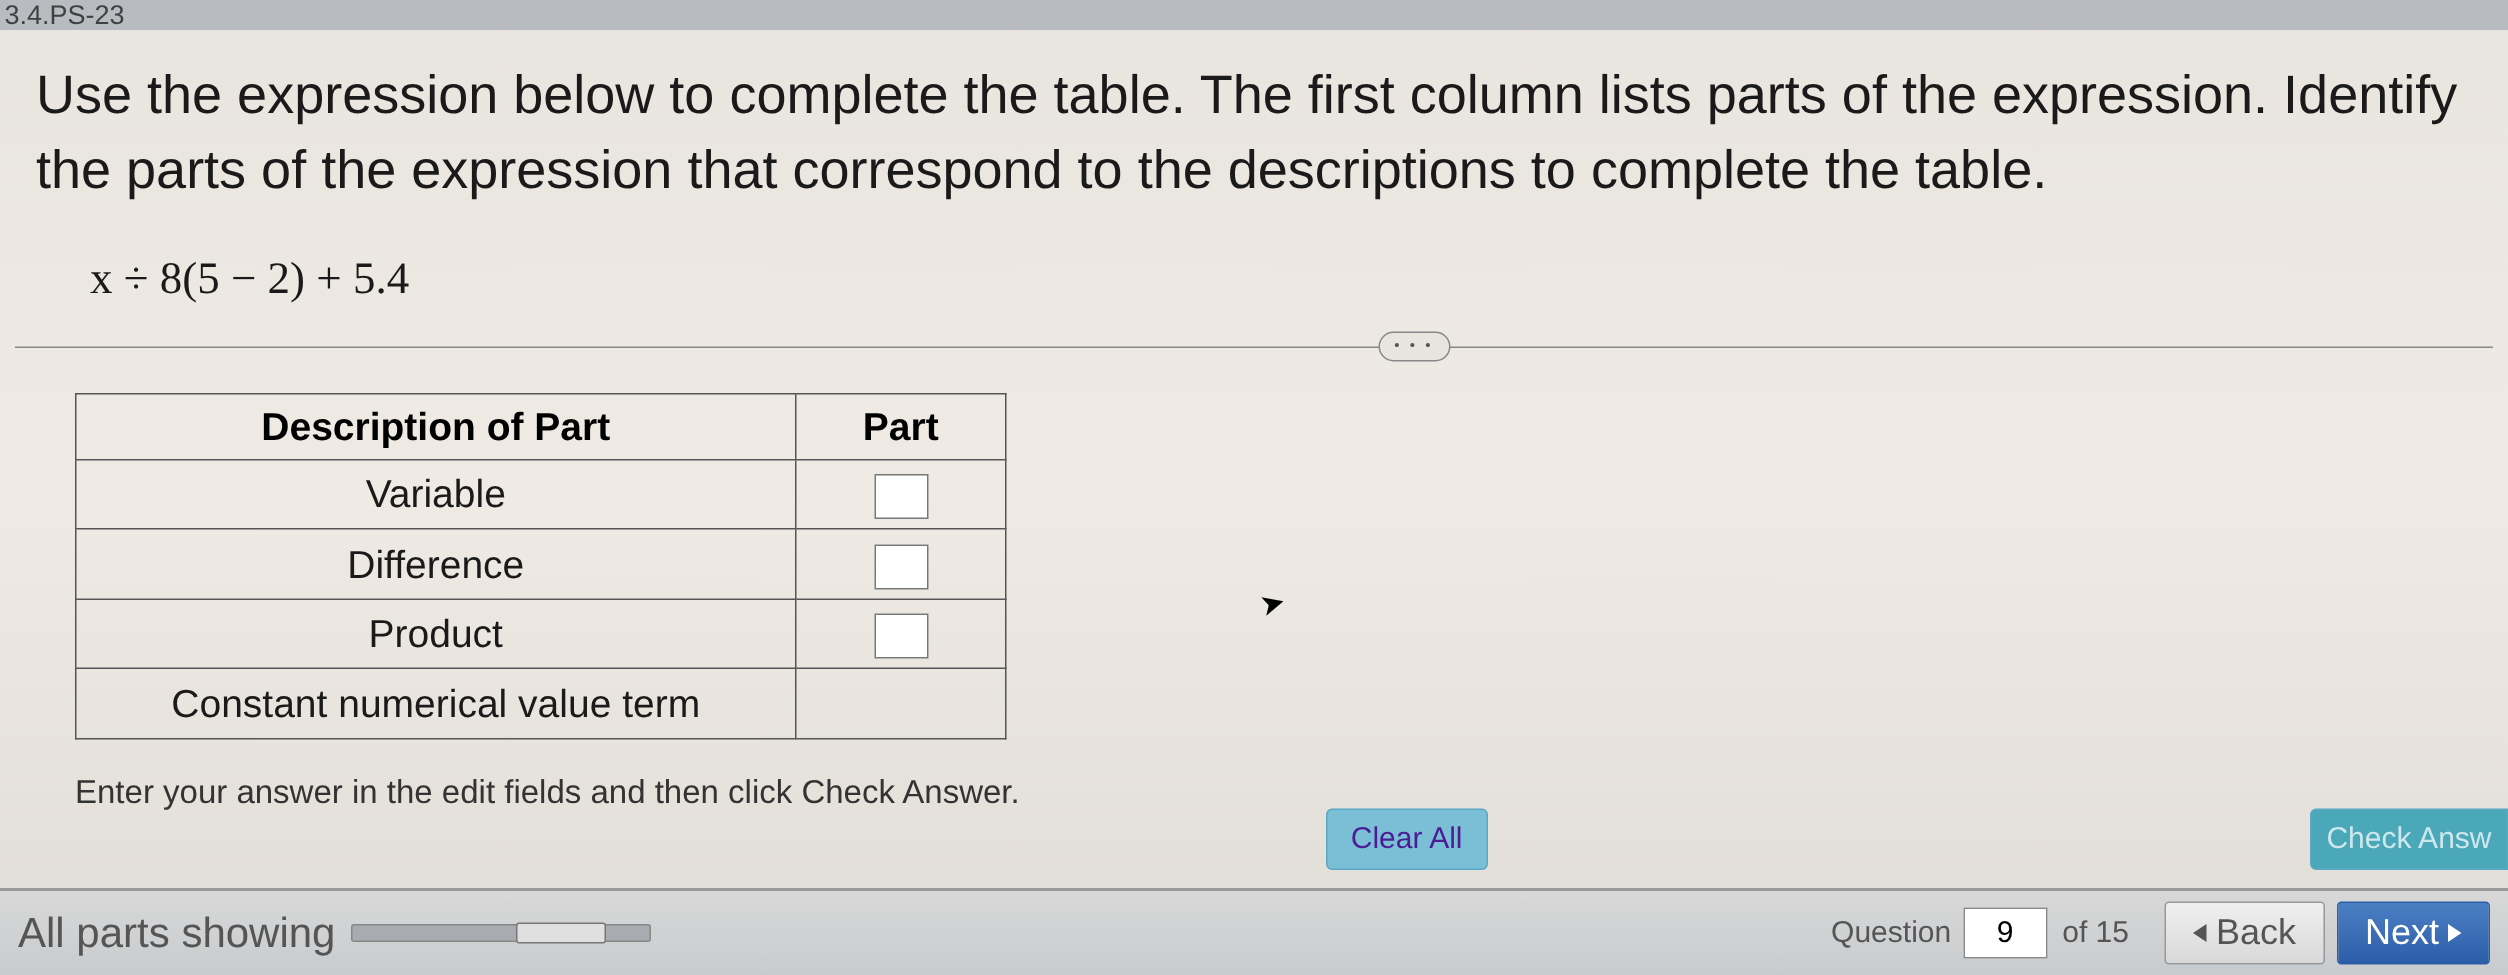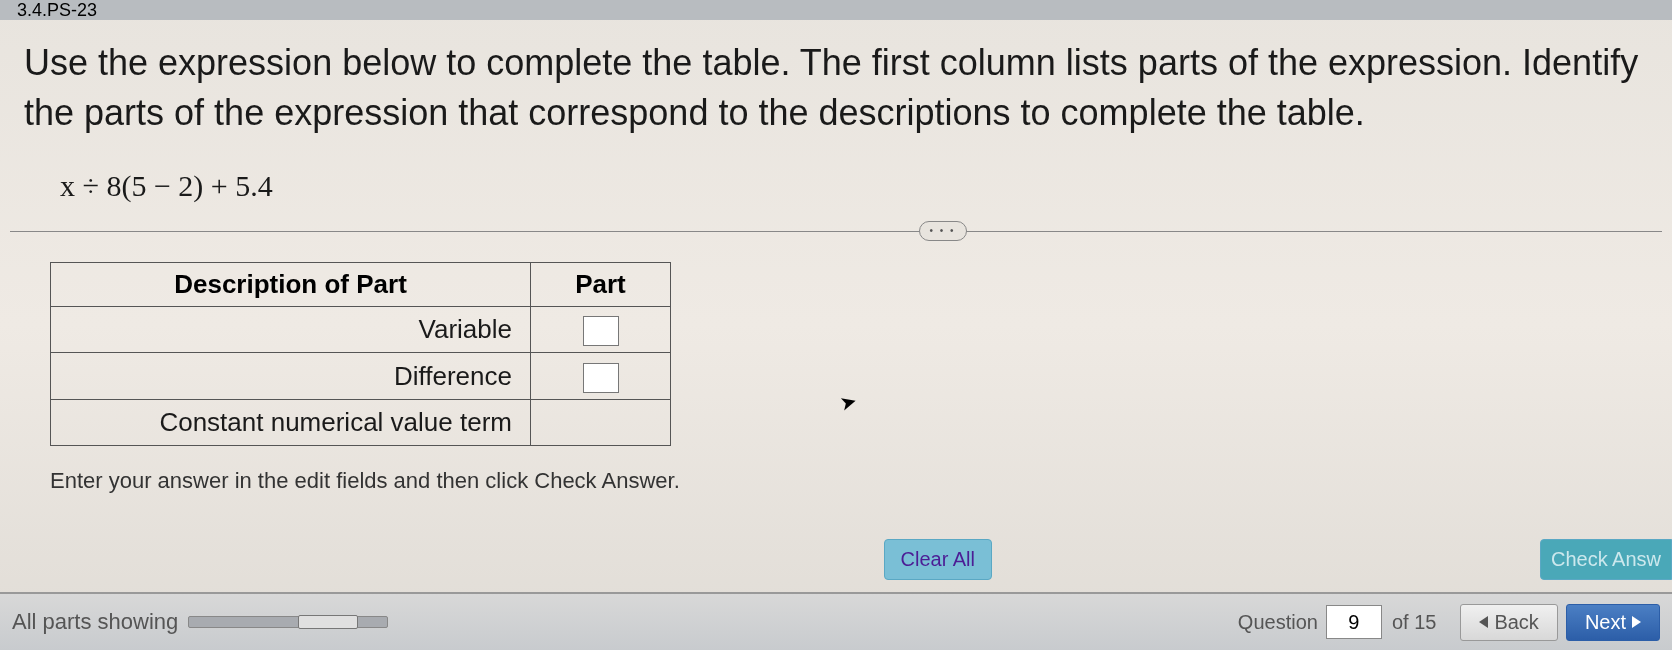--- a/index.html
+++ b/index.html
@@ -16,23 +16,23 @@
       overflow: hidden;
     }
     .top-bar {
       background: #b8bcc0;
       height: 20px;
       display: flex;
       align-items: flex-start;
       padding-left: 0;
     }
     .breadcrumb {
-      color: #000000;
+      color: #404040;
       font-size: 18px;
-      padding-left: 17px;
+      padding-left: 3px;
     }
     .question-text {
       font-size: 36px;
       color: #1a1a1a;
       padding: 18px 24px 12px 24px;
       line-height: 1.4;
     }
     .expression {
       font-family: 'Times New Roman', serif;
       font-size: 30px;
@@ -64,21 +64,21 @@
     .table-wrap {
       padding: 30px 0 0 50px;
     }
     table.parts {
       border-collapse: collapse;
       font-size: 26px;
     }
     table.parts th, table.parts td {
       border: 1px solid #555;
       padding: 6px 18px;
-      text-align: right;
+      text-align: center;
       vertical-align: middle;
     }
     table.parts th.desc {
       text-align: center;
       font-weight: bold;
       width: 480px;
     }
     table.parts th.part {
       text-align: center;
       font-weight: bold;
@@ -119,21 +119,21 @@
       right: 0;
       background: linear-gradient(180deg, #d8d8d8 0%, #c8cbce 100%);
       border-top: 2px solid #999;
       height: 58px;
       display: flex;
       align-items: center;
       padding: 0 12px;
     }
     .parts-status {
       color: #555;
-      font-size: 22px;
+      font-size: 28px;
       margin-right: 10px;
     }
     .progress-track {
       width: 200px;
       height: 12px;
       background: #a8abb0;
       border-radius: 2px;
       position: relative;
       border: 1px solid #888;
     }
@@ -190,21 +190,21 @@
     .of-label {
       color: #555;
       font-size: 20px;
       margin: 0 16px 0 10px;
     }
     .nav-btn {
       background: linear-gradient(180deg, #f0f0f0 0%, #d8d8d8 100%);
       border: 1px solid #999;
       color: #555;
       padding: 6px 18px;
-      font-size: 20px;
+      font-size: 24px;
       border-radius: 3px;
       margin-left: 8px;
       display: flex;
       align-items: center;
       gap: 6px;
     }
     .nav-btn.next-btn {
       background: linear-gradient(180deg, #4b7fc4 0%, #2c5ea8 100%);
       color: #fff;
       border: 1px solid #2c5ea8;
@@ -243,20 +243,24 @@
         <tr>
       <th class="desc">Description of Part</th>
       <th class="part">Part</th>
     </tr>
     <tr>
       <td class="desc">Variable</td>
       <td class="part"><input class="input-cell" value="" style=""></td>
     </tr>
     <tr>
       <td class="desc">Difference</td>
+      <td class="part"><input class="input-cell" value="" style=""></td>
+    </tr>
+    <tr>
+      <td class="desc">Product</td>
       <td class="part"><input class="input-cell" value="" style=""></td>
     </tr>
     <tr>
       <td class="desc">Constant numerical value term</td>
       <td class="part"><input class="input-cell" style="visibility: hidden;" value=""></td>
     </tr>
   </tbody>
     </table>
 </div>
 

